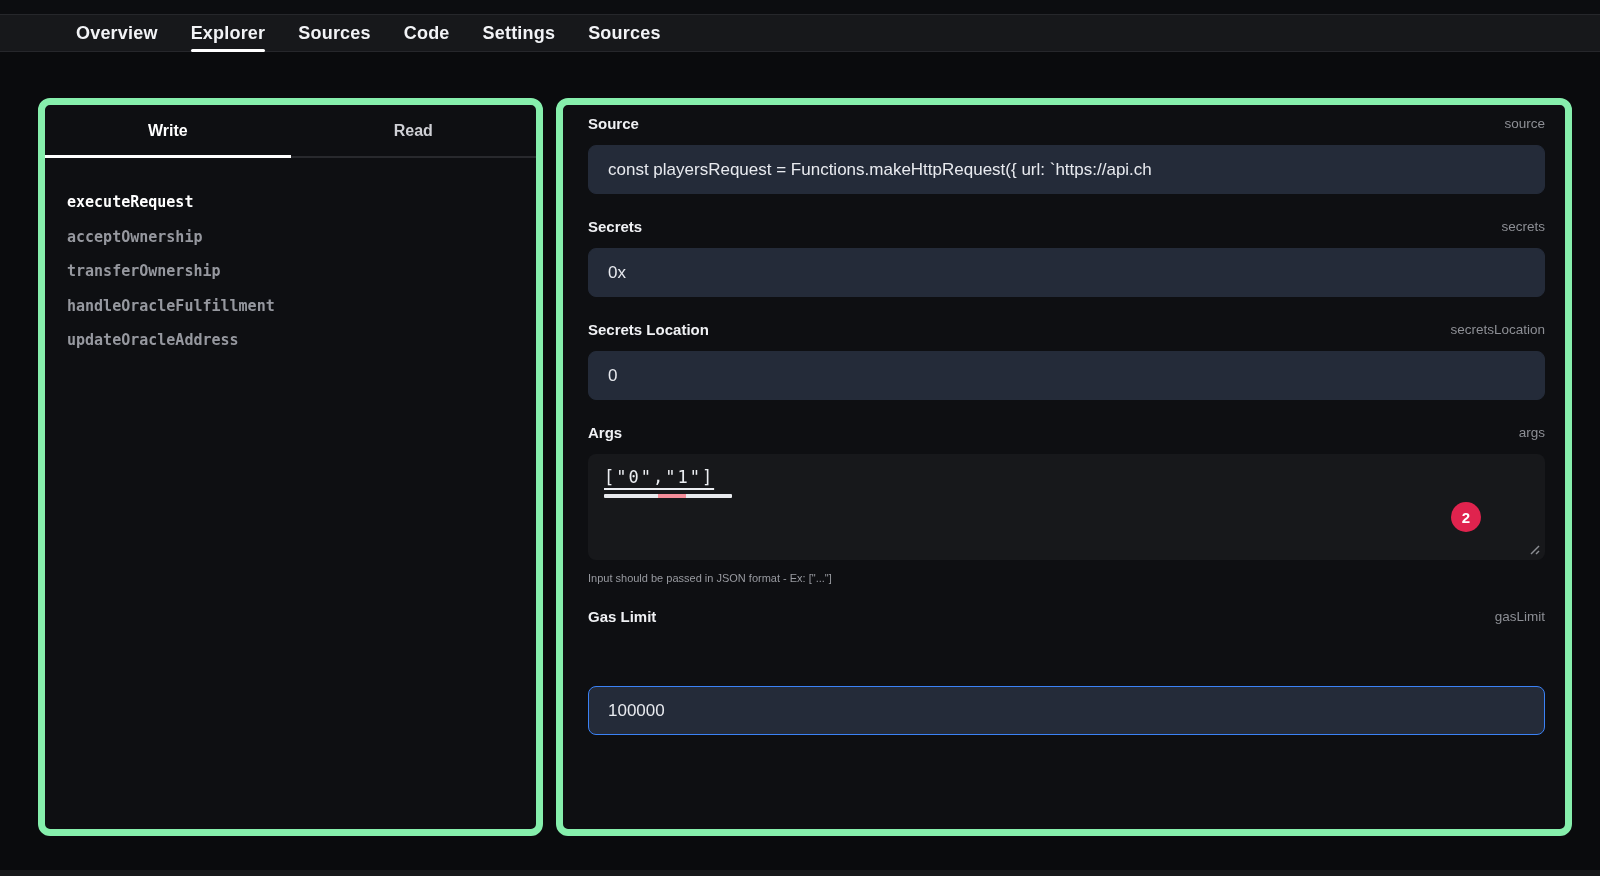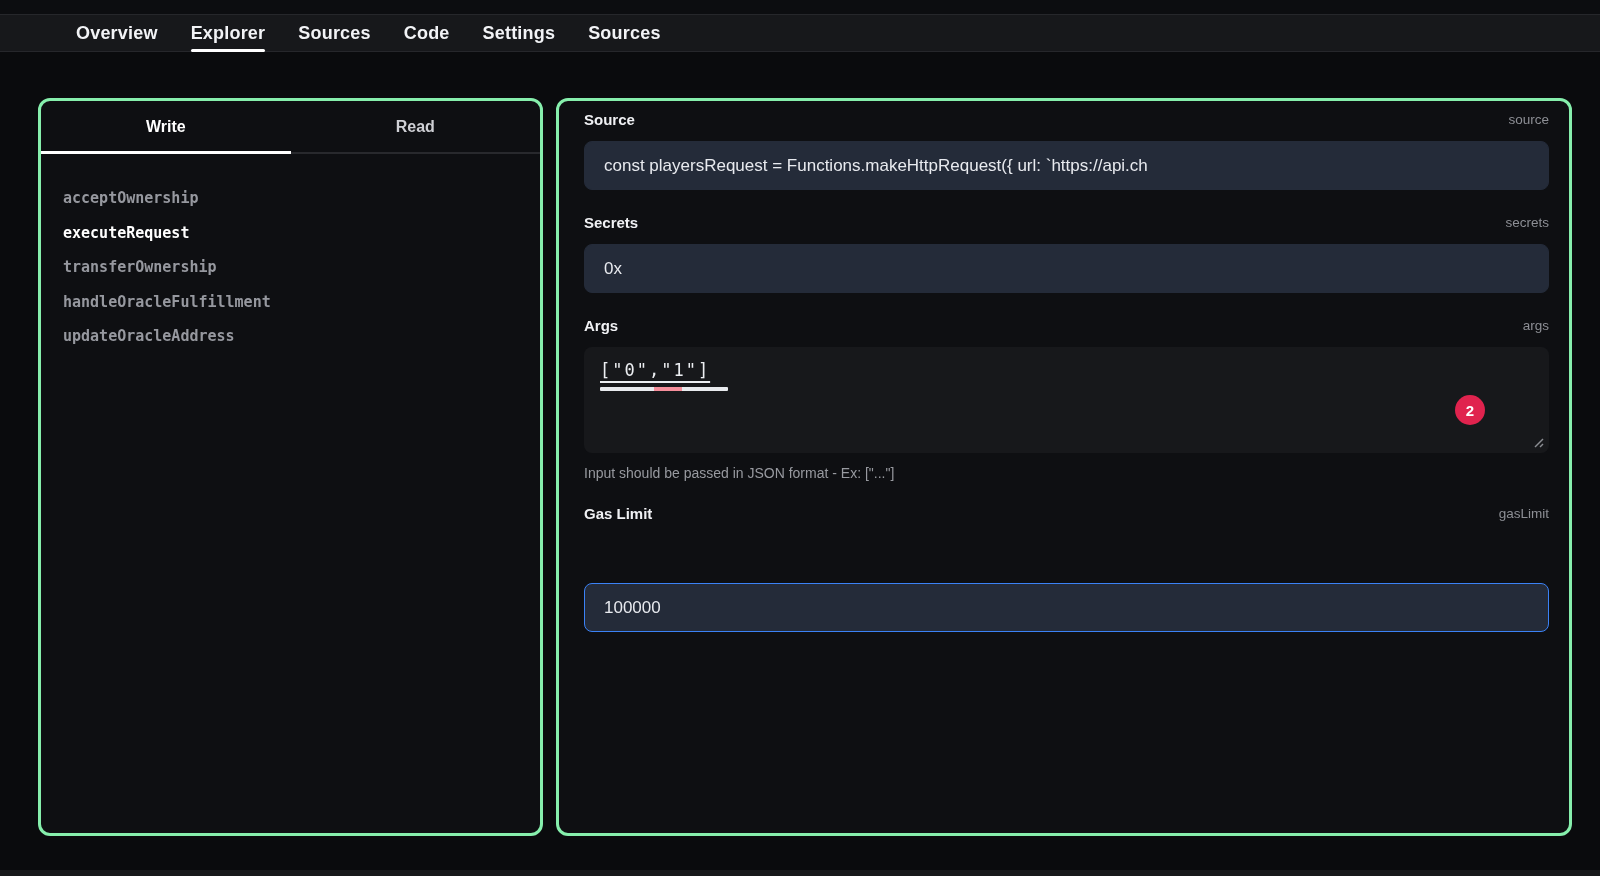--- a/index.html
+++ b/index.html
@@ -24,21 +24,21 @@
     letter-spacing:.2px;
   }
   .nav-tab.active::after {
     content:""; position:absolute; left:0; right:0; bottom:-1px;
     height:3px; background:#ffffff; border-radius:2px;
   }
 
   
   .main { display:flex; gap:13px; padding:46px 0 0 38px; }
   .panel {
-    background:#0e0f12; border:3px solid #86efac; border-radius:12px;
+    background:#0e0f12; border:7px solid #86efac; border-radius:12px;
   }
   .left-panel  { width:505px; height:738px; display:flex; flex-direction:column; }
   .right-panel { width:1016px; height:738px; padding:10px 20px 0 25px; overflow:hidden; }
 
   
   .lp-tabs { display:flex; height:53px; border-bottom:2px solid #28292d; }
   .lp-tab {
     width:50%; display:flex; align-items:center; justify-content:center;
     font-size:16px; font-weight:600; color:#cfd0d5; cursor:pointer; position:relative;
   }
@@ -85,21 +85,21 @@
     width:128px; height:4px; margin-top:7px; border-radius:1px;
     background:linear-gradient(90deg,#e8eaee 0 42%, #f58e9b 42% 64%, #e8eaee 64% 100%);
   }
   .count-badge {
     position:absolute; top:48px; right:64px; width:30px; height:30px;
     border-radius:50%; background:#e0234e; color:#ffffff;
     display:flex; align-items:center; justify-content:center;
     font-size:15px; font-weight:700; cursor:pointer;
   }
   .resize-handle { position:absolute; right:5px; bottom:5px; cursor:nwse-resize; }
-  .helper { margin-top:12px; font-size:14px; color:#989aa0; }
+  .helper { margin-top:12px; font-size:11px; color:#989aa0; }
 
   .bottom-strip {
     position:absolute; left:0; right:0; bottom:0; height:6px; background:#17181a;
   }
 </style>
 </head>
 <body>
 
 <div class="top-strip"></div>
 
@@ -113,22 +113,22 @@
 </nav>
 
 <div class="main">
 
   <section class="panel left-panel">
     <div class="lp-tabs">
       <div class="lp-tab active">Write</div>
       <div class="lp-tab">Read</div>
     </div>
     <div class="fn-list">
+      <div class="fn-item active">executeRequest</div>
       <div class="fn-item">acceptOwnership</div>
-      <div class="fn-item active">executeRequest</div>
       <div class="fn-item">transferOwnership</div>
       <div class="fn-item">handleOracleFulfillment</div>
       <div class="fn-item">updateOracleAddress</div>
     </div>
   </section>
 
   <section class="panel right-panel">
 
     <div class="field">
       <div class="field-head">
@@ -139,20 +139,27 @@
     </div>
 
     <div class="field">
       <div class="field-head">
         <span class="field-label">Secrets</span>
         <span class="field-name">secrets</span>
       </div>
       <input class="tinput" spellcheck="false" value="0x" style="">
     </div>
 
+    <div class="field">
+      <div class="field-head">
+        <span class="field-label">Secrets Location</span>
+        <span class="field-name">secretsLocation</span>
+      </div>
+      <input class="tinput" spellcheck="false" value="0" style="">
+    </div>
 
     <div class="field">
       <div class="field-head">
         <span class="field-label">Args</span>
         <span class="field-name">args</span>
       </div>
       <div class="argsbox">
         <span class="args-value">["0","1"]</span>
         <div class="args-underbar"></div>
         <div class="count-badge">2</div>

